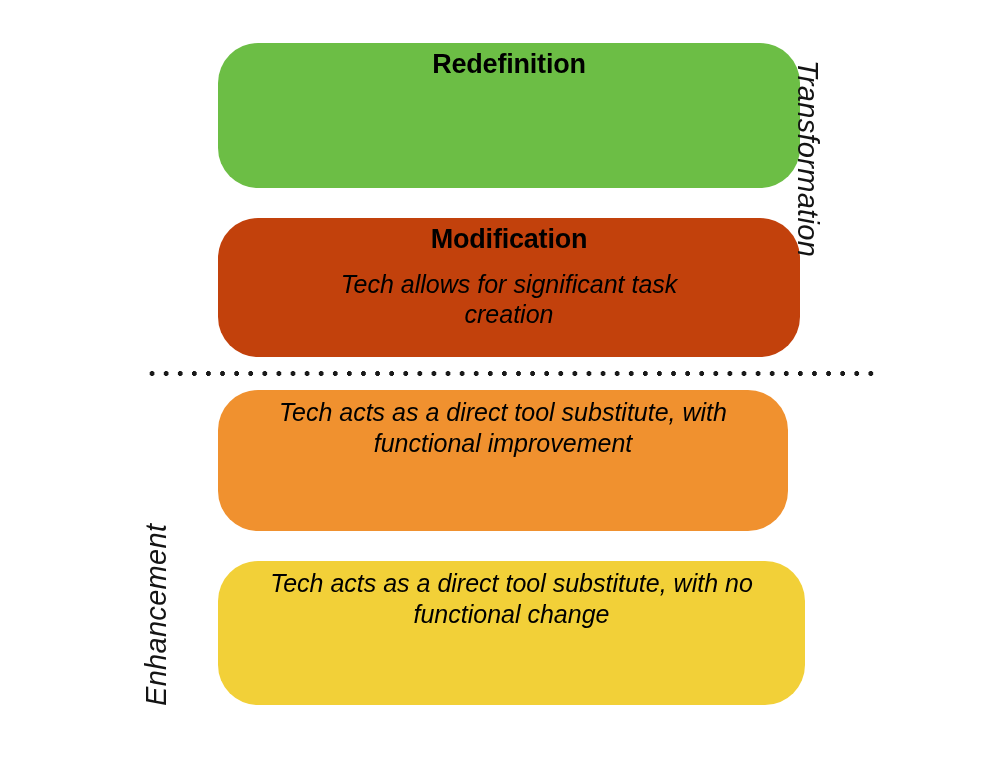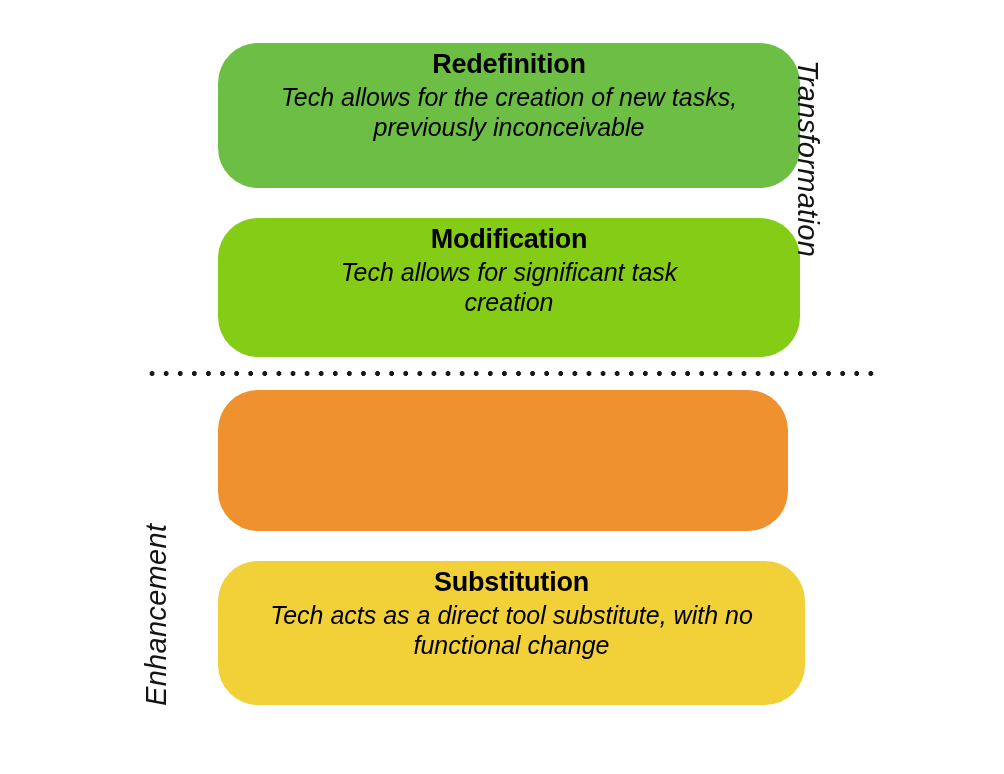--- a/index.html
+++ b/index.html
@@ -101,35 +101,34 @@
     transform-origin: left top;
   }
 </style>
 </head>
 <body style="background-color: rgb(255, 255, 255);">
 
 <div id="canvas">
 
   <div class="level-box" id="box-redefinition" style="background-color: rgb(108, 190, 69);">
     <div class="level-title">Redefinition</div>
-    <div class="level-desc">Tech allows for the creation of new tasks, previously inconceivable</div>
   </div>
 
-  <div class="level-box" id="box-modification" style="background-color: #84cc16;">
+  <div class="level-box" id="box-modification" style="background-color: #c2410c; gap: 12px;">
     <div class="level-title">Modification</div>
     <div class="level-desc" style="max-width: 420px;">Tech allows for significant task creation</div>
   </div>
 
   <div id="divider"></div>
 
   <div class="level-box" id="box-augmentation" style="background-color: rgb(240, 145, 47);">
+    <div class="level-desc" style="max-width: 470px;">Tech acts as a direct tool substitute, with functional improvement</div>
   </div>
 
   <div class="level-box" id="box-substitution" style="background-color: rgb(242, 208, 56);">
-    <div class="level-title">Substitution</div>
     <div class="level-desc" style="max-width: 560px;">Tech acts as a direct tool substitute, with no functional change</div>
   </div>
 
   <div class="band-label" id="label-transformation">Transformation</div>
 
   <div class="band-label" id="label-enhancement">Enhancement</div>
 
 </div>
 
 </body></html>

